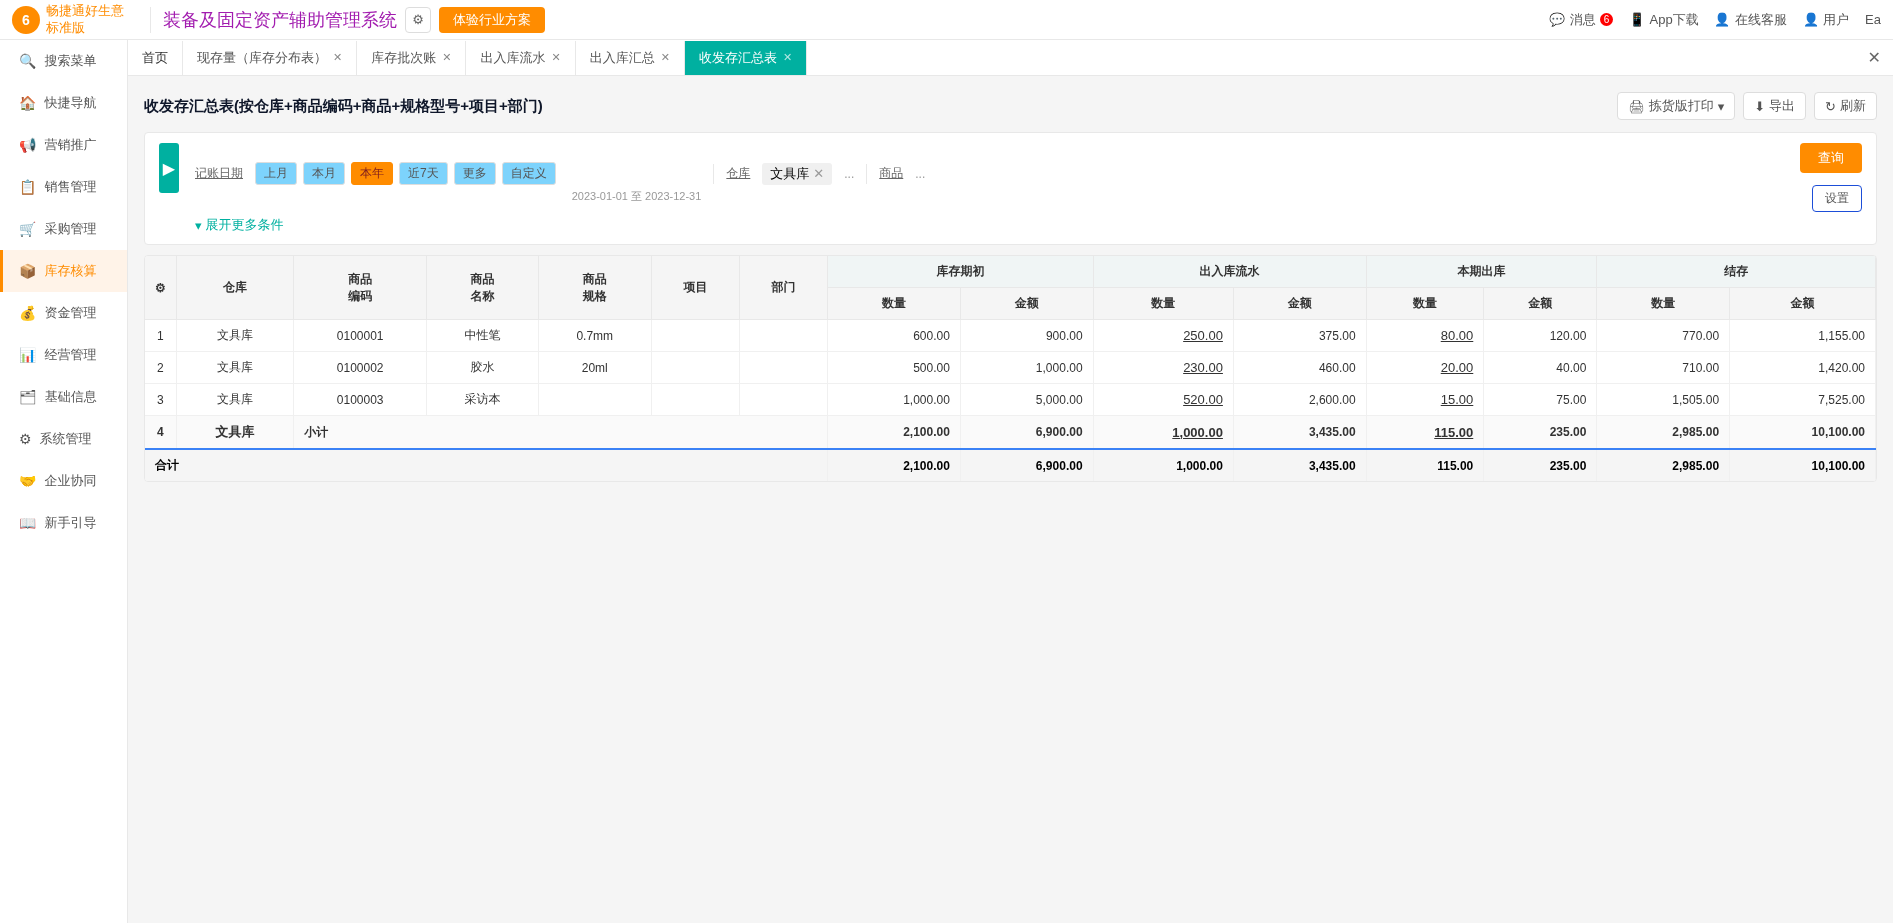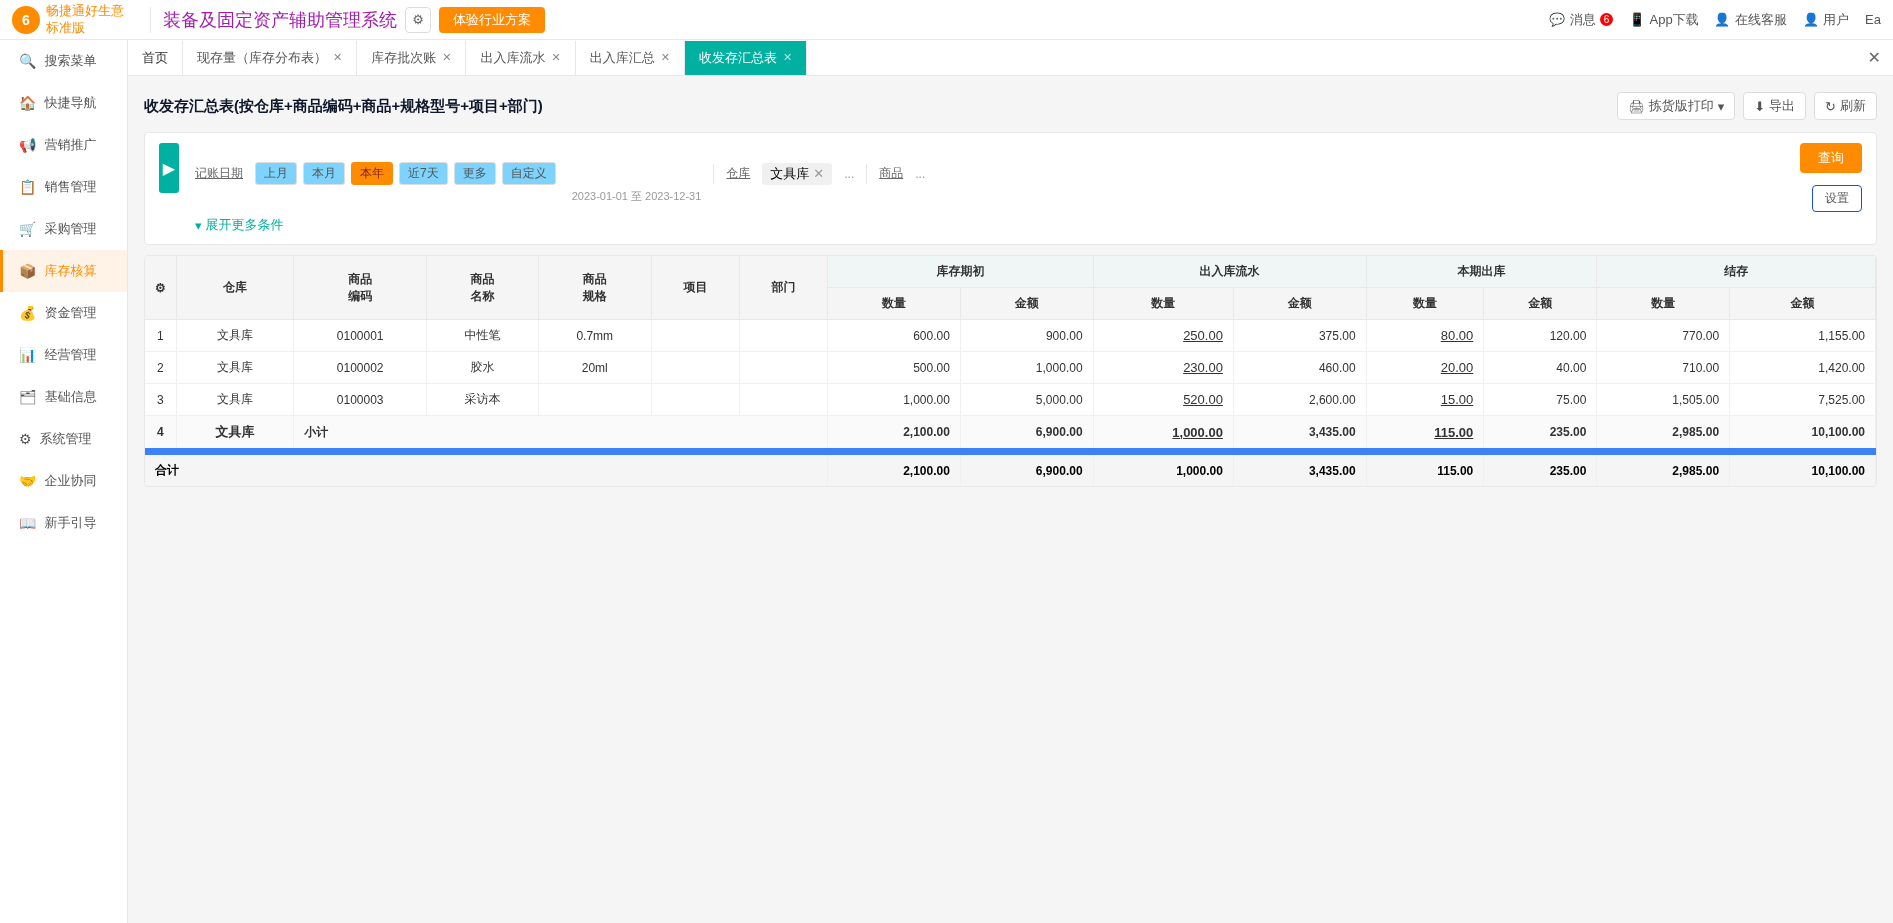--- a/index.html
+++ b/index.html
@@ -63,21 +63,21 @@
     .expand-btn { display: flex; align-items: center; gap: 4px; color: #00b0a0; cursor: pointer; font-size: 12px; margin-top: 6px; }
     .query-btn { background: #ff8c00; color: #fff; border: none; border-radius: 4px; padding: 6px 18px; cursor: pointer; font-size: 13px; }
     .set-btn { background: #fff; color: #555; border: 1px solid #1d4ed8; border-radius: 4px; padding: 4px 12px; cursor: pointer; font-size: 12px; margin-top: 6px; }
 
     
     .data-table-wrap { background: #fff; border-radius: 4px; border: 1px solid #e8e8e8; overflow: auto; }
     table { width: 100%; border-collapse: collapse; }
     thead tr th { background: #f5f5f5; border-bottom: 1px solid #e8e8e8; border-right: 1px solid #e8e8e8; padding: 7px 10px; text-align: center; color: #333; font-weight: 600; font-size: 12px; white-space: nowrap; }
     tbody tr td { border-bottom: 1px solid #f0f0f0; border-right: 1px solid #f0f0f0; padding: 7px 10px; color: #333; font-size: 12px; text-align: center; white-space: nowrap; }
     tbody tr.subtotal td { font-weight: bold; background: #fafafa; }
-    tfoot tr td { border-top: 7px solid #3b82f6; border-right: 1px solid #f0f0f0; padding: 7px 10px; font-weight: bold; background: #f5f5f5; font-size: 12px; text-align: center; }
+    tfoot tr td { border-top: 2px solid #3b82f6; border-right: 1px solid #f0f0f0; padding: 7px 10px; font-weight: bold; background: #f5f5f5; font-size: 12px; text-align: center; }
     .underline { text-decoration: underline; cursor: pointer; color: #333; }
     .th-group { background: #f0f5f5; }
     .num-col { text-align: right; }
     .gear-cell { width: 30px; }
 
     .filter-section { display: flex; align-items: flex-start; gap: 16px; }
     .filter-main { flex: 1; }
     .filter-side { display: flex; flex-direction: column; align-items: flex-end; gap: 6px; }
 
     .arrow-btn { background: #00b0a0; color: #fff; border: none; border-radius: 3px; width: 20px; height: 50px; cursor: pointer; font-size: 16px; display: flex; align-items: center; justify-content: center; }

